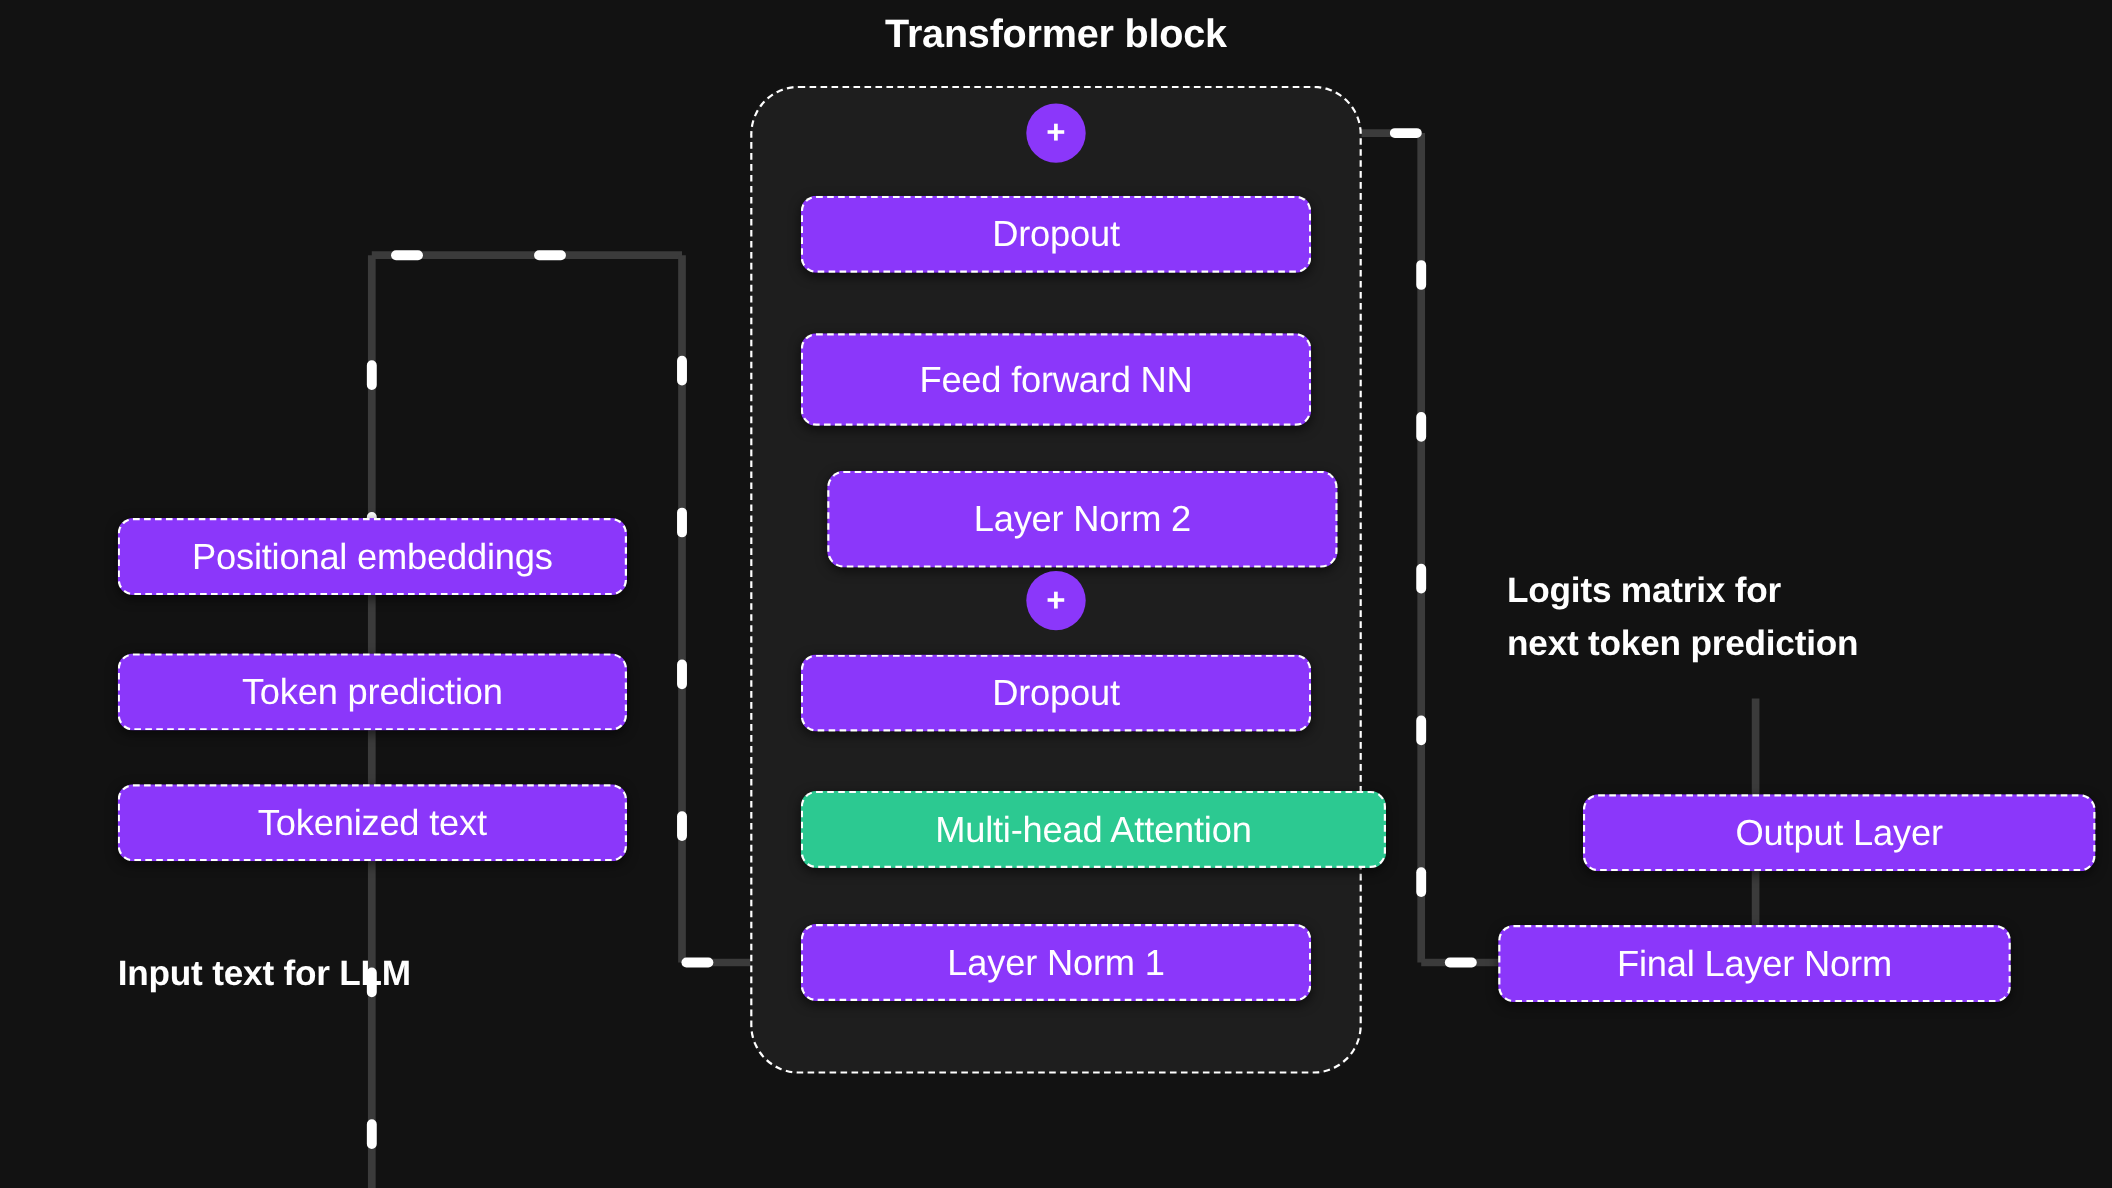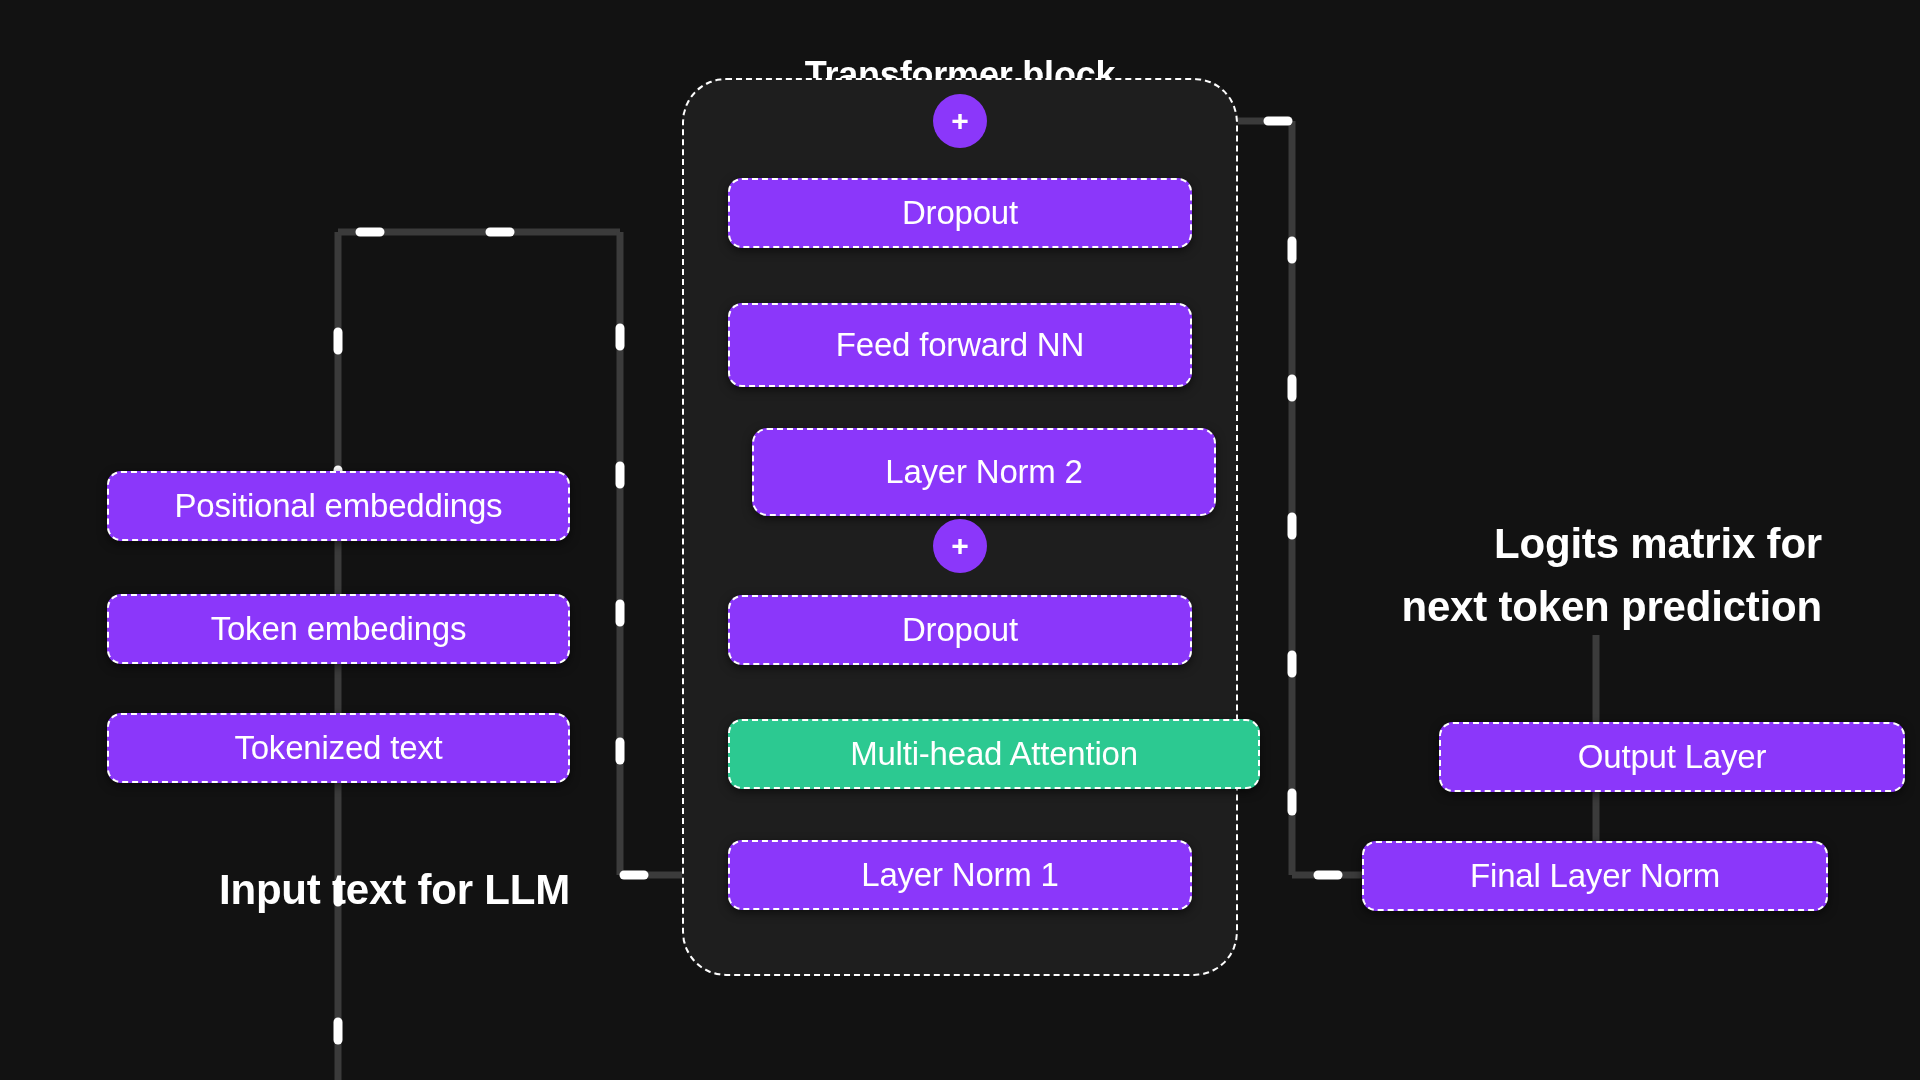--- a/index.html
+++ b/index.html
@@ -32,21 +32,20 @@
   .block-title {
     position: absolute;
     left: 682px;
     top: 10px;
     width: 556px;
     text-align: center;
     color: #ffffff;
     font-size: 36px;
     font-weight: 700;
     letter-spacing: -0.2px;
-    margin-top: 44px;
   }
 
   
   .node {
     position: absolute;
     box-sizing: border-box;
     border: 2px dashed #ffffff;
     border-radius: 14px;
     display: flex;
     align-items: center;
@@ -75,22 +74,22 @@
     font-weight: 700;
     line-height: 1;
     z-index: 5;
   }
 
   
   .label {
     position: absolute;
     color: #ffffff;
     font-weight: 700;
-    font-size: 42px;
-    text-align: right;
+    font-size: 32px;
+    text-align: left;
     letter-spacing: -0.2px;
   }
   .label.multiline { line-height: 1.5; }
 
   
   #edges {
     position: absolute;
     left: 0; top: 0;
     width: 1920px;
     height: 1080px;
@@ -166,21 +165,21 @@
   </div>
 
   <div class="node" style="left:728px; top:595px; width:464px; height:70px;">Dropout</div>
 
   <div class="node green" style="left:728px; top:719px; width:532px; height:70px;">Multi-head Attention</div>
 
   <div class="node" style="left:728px; top:840px; width:464px; height:70px;">Layer Norm 1</div>
 
   <div class="node" style="left:107px; top:471px; width:463px; height:70px;">Positional embeddings</div>
 
-  <div class="node" style="left:107px; top:594px; width:463px; height:70px;">Token embedings</div>
+  <div class="node" style="left:107px; top:594px; width:463px; height:70px;">Token prediction</div>
 
   <div class="node" style="left:107px; top:713px; width:463px; height:70px;">Tokenized text</div>
 
   <div class="label" style="left:107px; top:866px; width:463px;">Input text for LLM</div>
 
   <div class="label multiline" style="left:1370px; top:512px; width:452px;">
     <div>Logits matrix for</div>
     <div>next token prediction</div>
   </div>
 

